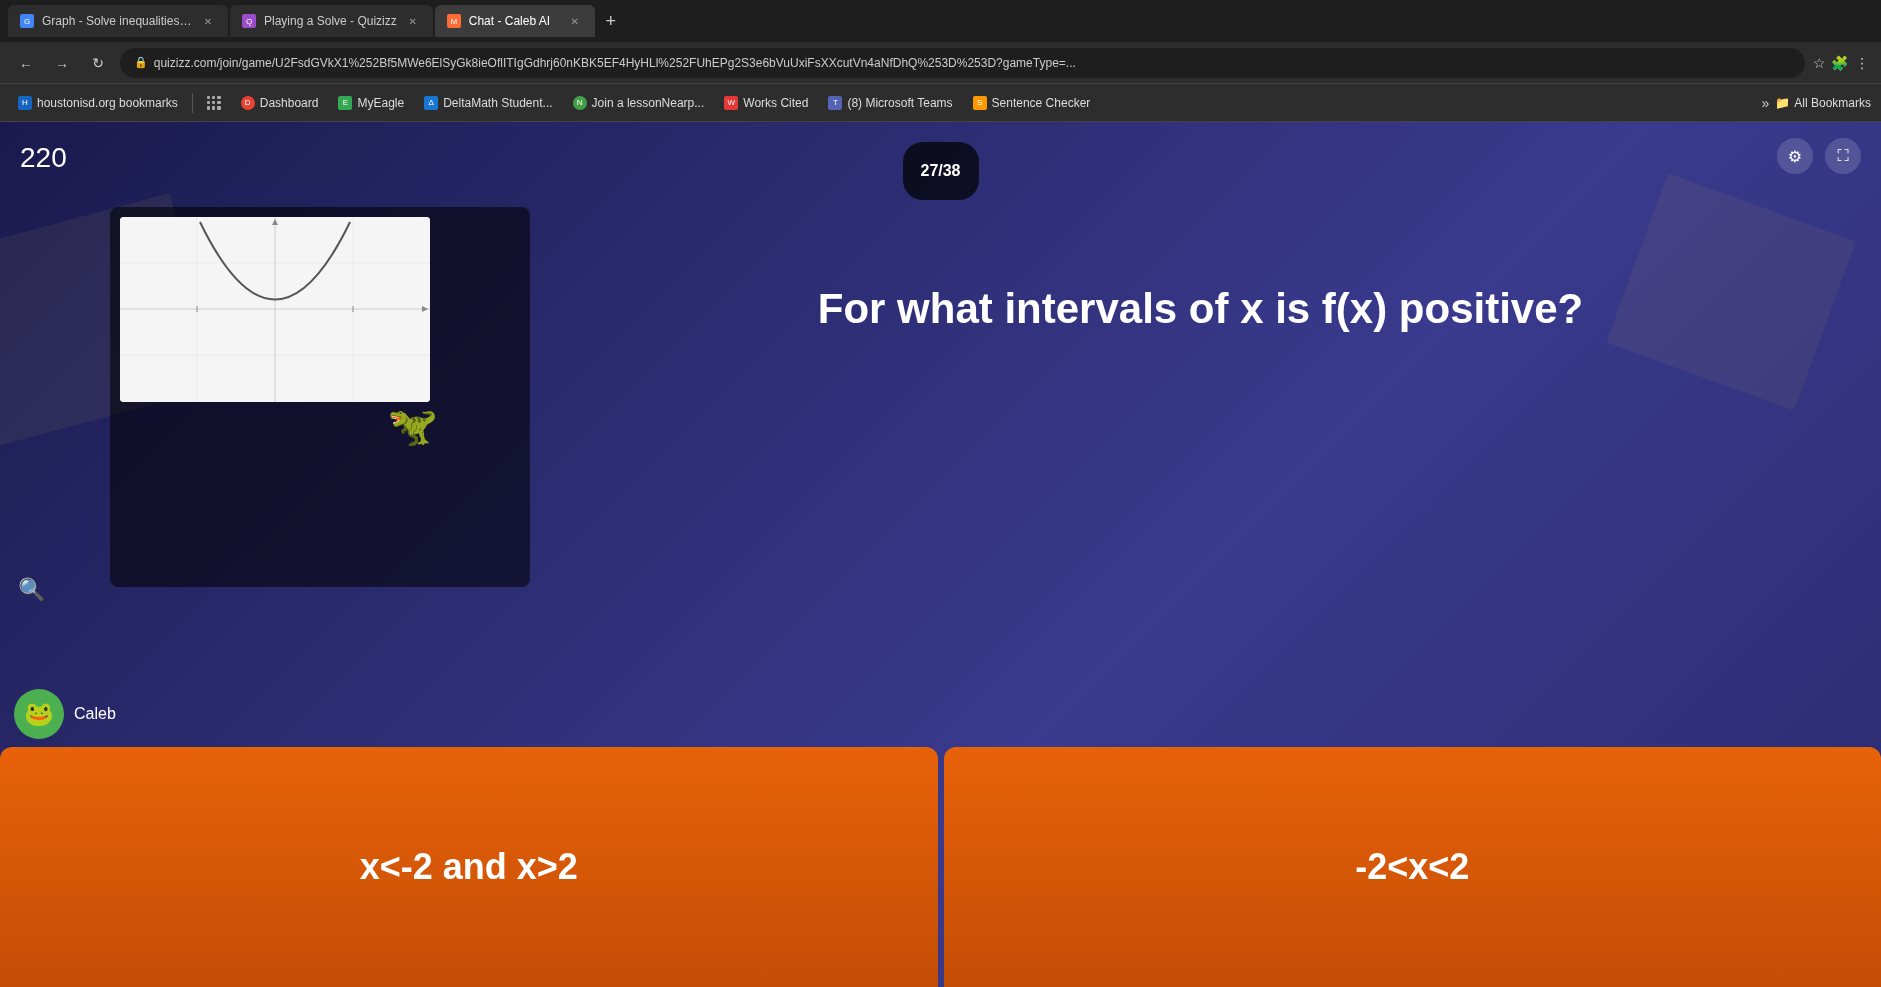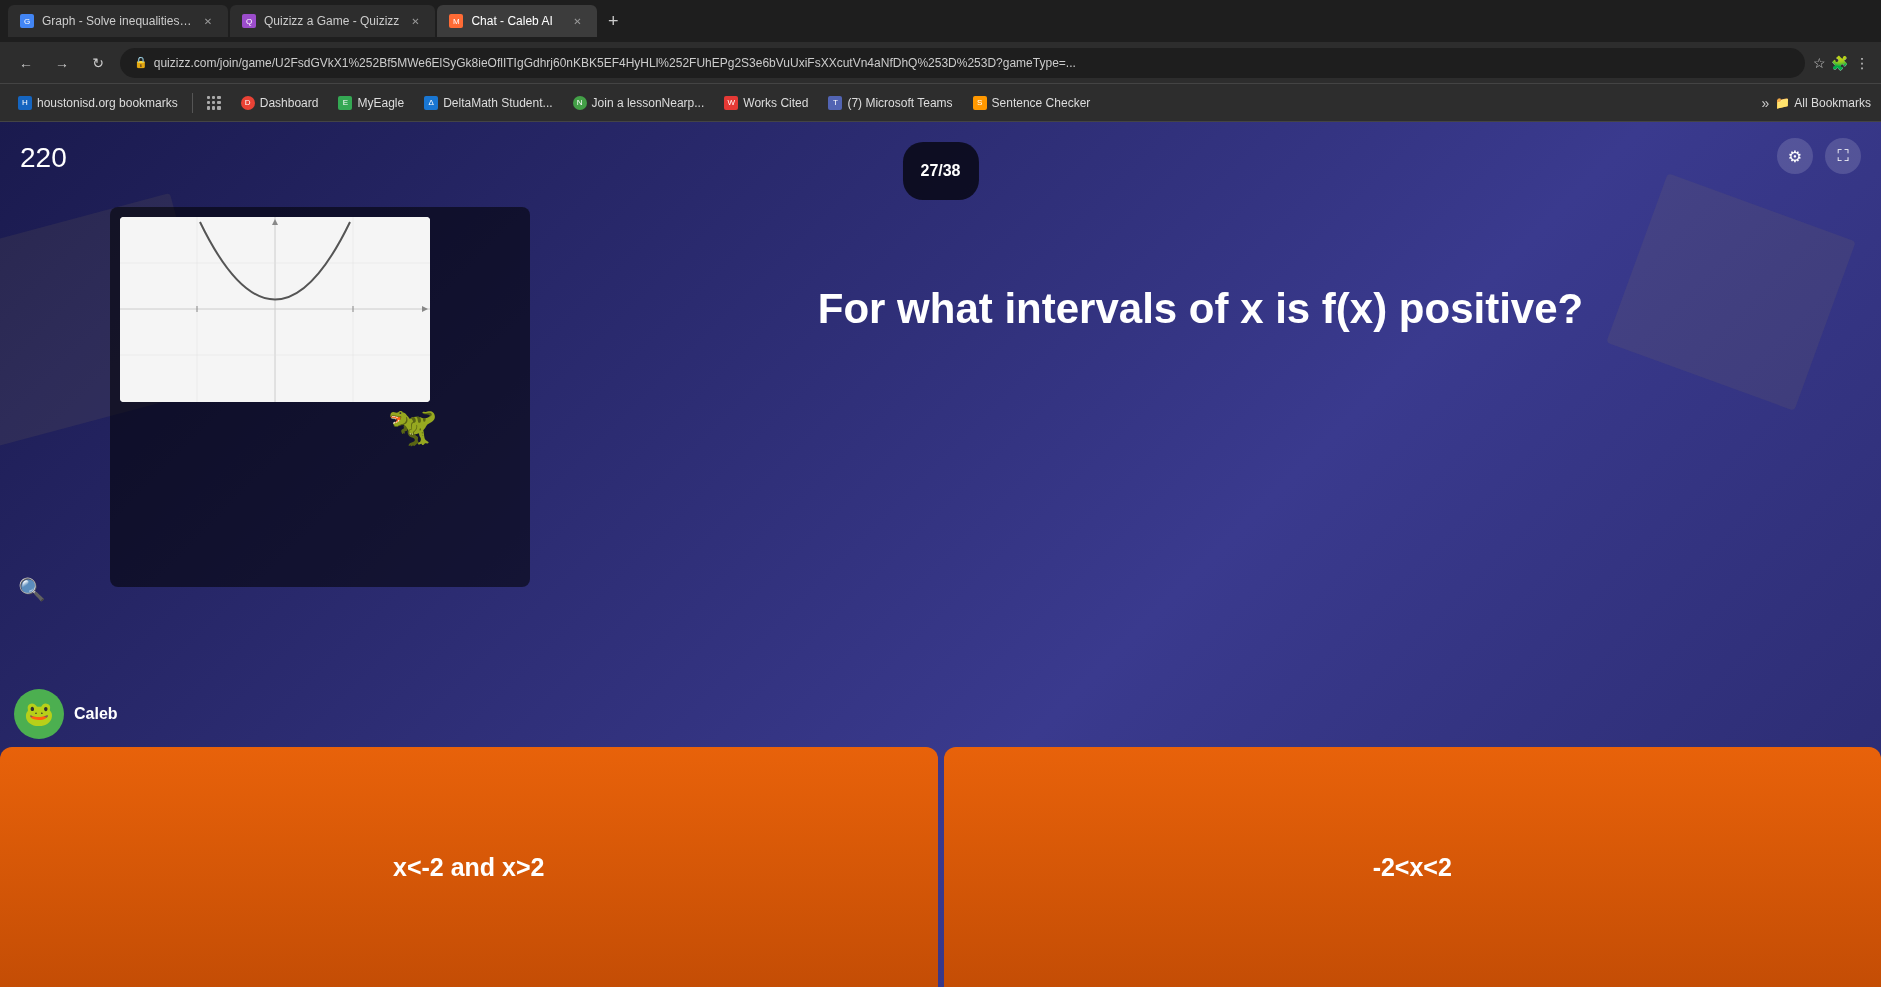--- a/index.html
+++ b/index.html
@@ -209,21 +209,21 @@
       display: flex;
       gap: 6px;
     }
     .answer-btn {
       flex: 1;
       display: flex;
       align-items: center;
       justify-content: center;
       border-radius: 12px;
       cursor: pointer;
-      font-size: 25px;
+      font-size: 36px;
       font-weight: 700;
       color: white;
       text-align: center;
       padding: 20px;
       border: none;
       outline: none;
       transition: transform 0.1s;
     }
     .answer-a { background: linear-gradient(180deg, #e8620a 0%, #c44d05 100%); border-radius: 12px 12px 0 0; margin-left: 0; }
     .answer-b { background: linear-gradient(180deg, #e8620a 0%, #c44d05 100%); border-radius: 12px 12px 0 0; }
@@ -239,21 +239,21 @@
       align-items: center;
       gap: 10px;
       padding: 8px 14px;
     }
     .player-avatar {
       width: 50px; height: 50px; border-radius: 50%;
       background: #4CAF50;
       display: flex; align-items: center; justify-content: center;
       font-size: 24px;
     }
-    .player-name { color: white; font-size: 16px; font-weight: 700; }
+    .player-name { color: white; font-size: 16px; font-weight: 400; }
 
     
     .bg-shape {
       position: absolute;
       opacity: 0.3;
     }
     .bg-shape-1 {
       top: 100px; left: -50px;
       width: 250px; height: 200px;
       background: rgba(150,130,80,0.4);
@@ -279,21 +279,21 @@
   <div class="tab-bar">
 
     <div class="tab">
       <div class="tab-favicon fav-graph" style="width:14px;height:14px;border-radius:2px;background:#4285f4;display:flex;align-items:center;justify-content:center;font-size:8px;color:white;">G</div>
       <span class="tab-title">Graph - Solve inequalities with</span>
       <div class="tab-close">✕</div>
     </div>
 
     <div class="tab">
       <div class="tab-favicon" style="width:14px;height:14px;border-radius:2px;background:#9c4dcc;display:flex;align-items:center;justify-content:center;font-size:8px;color:white;">Q</div>
-      <span class="tab-title">Quizizz a Game - Quizizz</span>
+      <span class="tab-title">Playing a Solve - Quizizz</span>
       <div class="tab-close">✕</div>
     </div>
 
     <div class="tab active" style="background:#3c3c3c;">
       <div class="tab-favicon" style="width:14px;height:14px;border-radius:2px;background:#ff6b35;display:flex;align-items:center;justify-content:center;font-size:8px;color:white;">M</div>
       <span class="tab-title">Chat - Caleb AI</span>
       <div class="tab-close">✕</div>
     </div>
     <div class="new-tab-btn">+</div>
   </div>
@@ -347,21 +347,21 @@
     <div class="bookmark-item">
       <div style="width:14px;height:14px;background:#43a047;border-radius:50%;font-size:8px;color:white;display:flex;align-items:center;justify-content:center;">N</div>
       <span>Join a lessonNearp...</span>
     </div>
     <div class="bookmark-item">
       <div style="width:14px;height:14px;background:#e53935;border-radius:2px;font-size:8px;color:white;display:flex;align-items:center;justify-content:center;">W</div>
       <span>Works Cited</span>
     </div>
     <div class="bookmark-item">
       <div style="width:14px;height:14px;background:#5264b3;border-radius:2px;font-size:8px;color:white;display:flex;align-items:center;justify-content:center;">T</div>
-      <span>(7) Microsoft Teams</span>
+      <span>(8) Microsoft Teams</span>
     </div>
     <div class="bookmark-item">
       <div style="width:14px;height:14px;background:#ff9800;border-radius:2px;font-size:8px;color:white;display:flex;align-items:center;justify-content:center;">S</div>
       <span>Sentence Checker</span>
     </div>
     <div class="bookmarks-overflow">
       <span style="color:#ccc;font-size:14px;cursor:pointer;">»</span>
       <div class="all-bookmarks-folder">
         <span>📁</span>
         <span>All Bookmarks</span>

